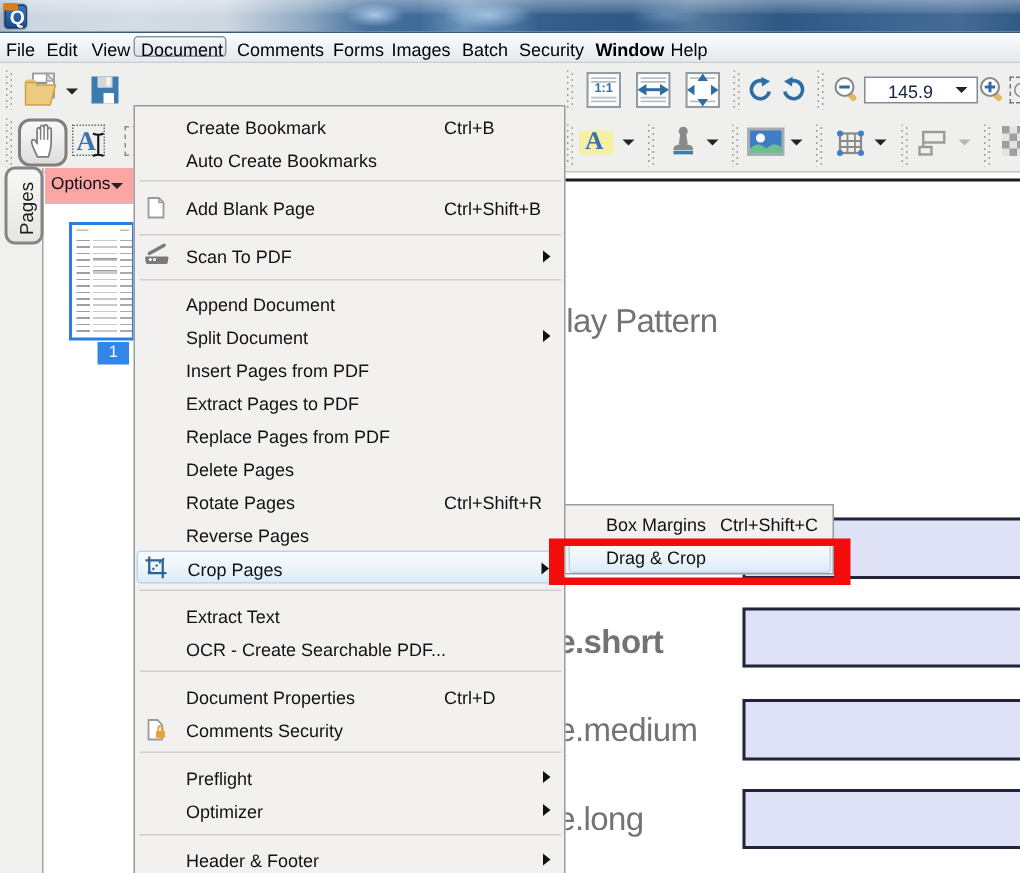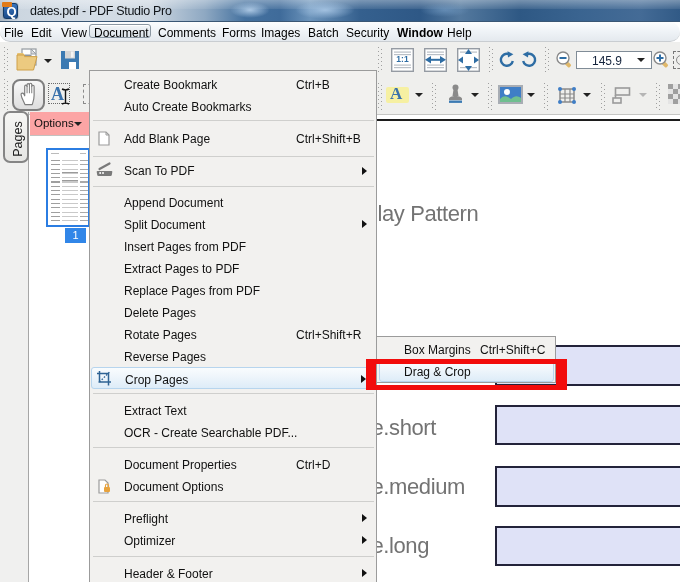--- a/index.html
+++ b/index.html
@@ -13,21 +13,21 @@
 }
 #titlebar .sheen { left:0; top:0; width:680px; height:9px; background:linear-gradient(180deg,rgba(255,255,255,.35),rgba(255,255,255,.08)); }
 #appicon { left:3px; top:3px; width:15px; height:16px; border-radius:3px;
   background:linear-gradient(180deg,#3a75bd,#1b4b8a); border:1px solid #123a66;
   box-shadow:0 0 1px #0d2d55; }
 #appicon .q { position:absolute; left:0; top:0px; width:15px; text-align:center; color:#fff; font-size:13px; font-weight:bold; line-height:16px; }
 #appicon .tag { position:absolute; left:-2px; top:-2px; width:10px; height:5px; background:#e07b1a; border-radius:1px; }
 #title-text { left:30px; top:4px; font-size:12.5px; letter-spacing:-0.3px; color:#101418; }
 
 #menubar { left:0; top:22px; width:680px; height:20px;
-  background:linear-gradient(180deg,#fcfdfe,#eef2f6 55%,#e4e9ee); border-bottom:1px solid #c9cdd1;border-radius:10px; }
+  background:linear-gradient(180deg,#fcfdfe,#eef2f6 55%,#e4e9ee); border-bottom:1px solid #c9cdd1; }
 .mitem { position:absolute; top:4px; font-size:12px; color:#000; }
 #docbtn { position:absolute; left:89px; top:1.5px; width:62px; height:14.5px; border:1px solid #8a96a1; border-radius:3px;
   background:linear-gradient(180deg,#f2f5f8,#dde4ea); box-shadow:inset 0 1px 0 #fff; }
 
 #toolbar { left:0; top:42px; width:680px; height:73px; background:#efefed; border-bottom:1px solid #c6c6c4; }
 .vdots { position:absolute; width:4px; background-image:repeating-linear-gradient(180deg,#9f9f9f 0 1px,transparent 1px 4px),repeating-linear-gradient(180deg,transparent 0 2px,#9f9f9f 2px 3px,transparent 3px 4px); background-size:1px 100%,1px 100%; background-position:0 0,2.5px 0; background-repeat:no-repeat; }
 .caret { position:absolute; width:0; height:0; border-left:4px solid transparent; border-right:4px solid transparent; border-top:4px solid #222; }
 .caret.dis { border-top-color:#b5b5b5; }
 .combo { position:absolute; left:576px; top:51px; width:76px; height:18px; background:#fff; border:1px solid #808c97; }
 .combo span { position:absolute; left:0; width:60px; text-align:center; top:2px; font-size:12px; color:#14233c; }
@@ -61,40 +61,39 @@
 
 #redrect { left:365.5px; top:358.5px; width:201.5px; height:31.5px; border-style:solid; border-color:#f20c0c; border-width:5px 11px 5px 10px; z-index:40; }
 svg { position:absolute; overflow:visible; }
 </style>
 </head>
 <body>
 
 <div class="abs" id="doc"></div>
 <div class="abs" id="topline"></div>
 <div class="abs doctext" style="left:377.5px; top:200.5px;">lay Pattern</div>
-<div class="abs doctext" style="left:371.5px; top:415px;">e.short</div>
+<div class="abs doctext" style="left:371.5px; top:415px;font-weight:bold;">e.short</div>
 <div class="abs doctext" style="left:371.5px; top:473.5px;">e.medium</div>
 <div class="abs doctext" style="left:371.5px; top:533px;">e.long</div>
 <div class="abs field" style="top:344.5px; height:41px;"></div>
 <div class="abs field" style="top:404.5px; height:40px;"></div>
 <div class="abs field" style="top:465.5px; height:41px;"></div>
 <div class="abs field" style="top:525.5px; height:40px;"></div>
 <div class="abs" style="left:288px;top:578px;width:2px;height:4px;background:#999;"></div>
 <div class="abs" style="left:293px;top:578px;width:2px;height:4px;background:#999;"></div>
 
 <div class="abs" id="titlebar">
   <div class="abs sheen"></div>
   <div class="abs" style="left:230px;top:2px;width:40px;height:16px;border-radius:8px;background:radial-gradient(ellipse at center,rgba(190,215,240,.85),rgba(190,215,240,0) 70%);"></div>
   <div class="abs" style="left:295px;top:1px;width:60px;height:18px;border-radius:9px;background:radial-gradient(ellipse at center,rgba(170,200,230,.9),rgba(170,200,230,0) 70%);"></div>
   <div class="abs" style="left:420px;top:3px;width:50px;height:14px;border-radius:8px;background:radial-gradient(ellipse at center,rgba(120,160,200,.6),rgba(120,160,200,0) 70%);"></div>
   <div class="abs" id="appicon">
     <div class="q">Q</div>
     <div class="tag"></div>
   </div>
-  <div class="abs" id="title-text">dates.pdf - PDF Studio Pro</div>
 </div>
 
 <div class="abs" id="menubar">
   <div id="docbtn"></div>
   <span class="mitem" style="left:4px;">File</span>
   <span class="mitem" style="left:31px;">Edit</span>
   <span class="mitem" style="left:61px;">View</span>
   <span class="mitem" style="left:94px;">Document</span>
   <span class="mitem" style="left:158px;">Comments</span>
   <span class="mitem" style="left:222px;">Forms</span>
@@ -337,21 +336,21 @@
     </div>
   <div class="mrow" style="top:350px;">
       <span class="txt">OCR - Create Searchable PDF...</span>
     </div>
   <div class="msep" style="top:376px;"></div>
   <div class="mrow" style="top:382px;">
       <span class="txt">Document Properties</span>
       <span class="sc">Ctrl+D</span>
     </div>
   <div class="mrow" style="top:404px;">
-      <span class="txt">Document Options</span>
+      <span class="txt">Comments Security</span>
     </div>
   <div class="msep" style="top:430px;"></div>
   <div class="mrow" style="top:436px;">
       <span class="txt">Preflight</span>
       <span class="arr"></span>
     </div>
   <div class="mrow" style="top:458px;">
       <span class="txt">Optimizer</span>
       <span class="arr"></span>
     </div>

